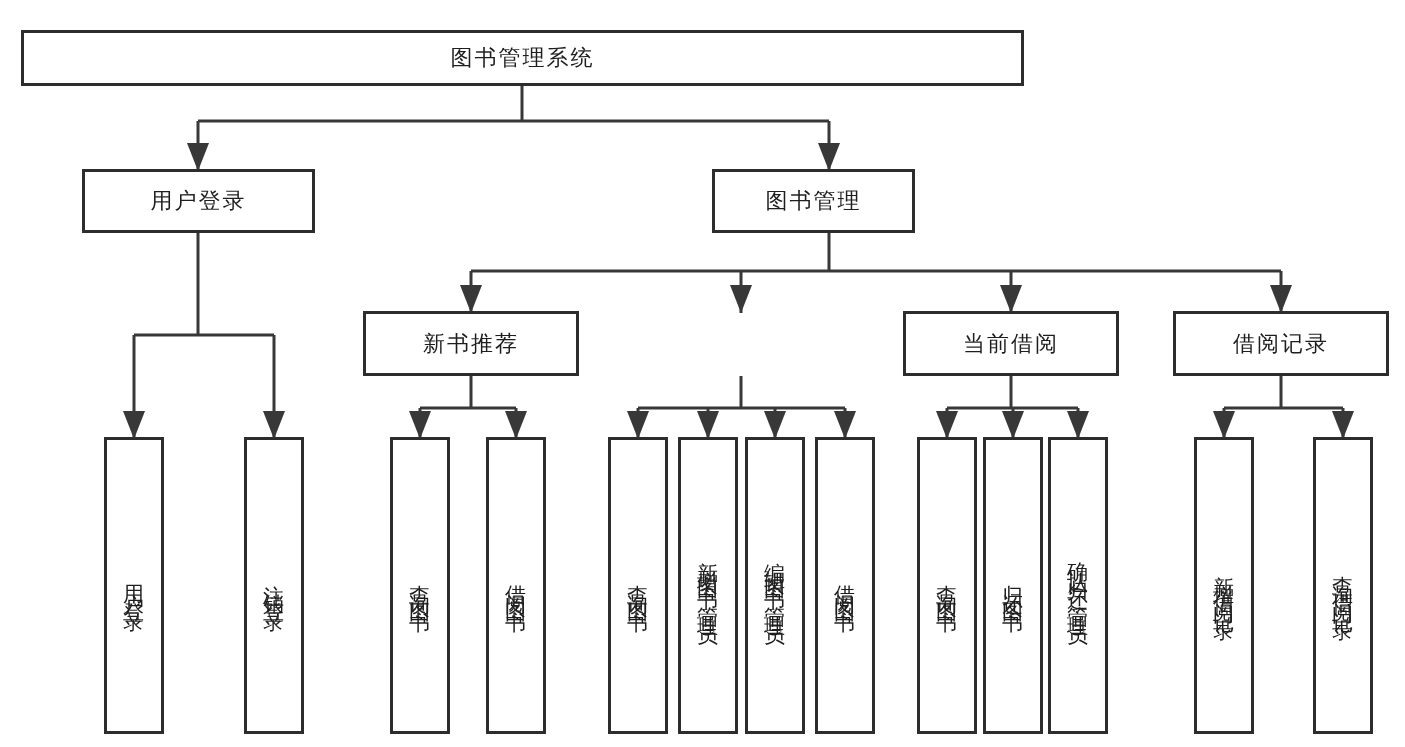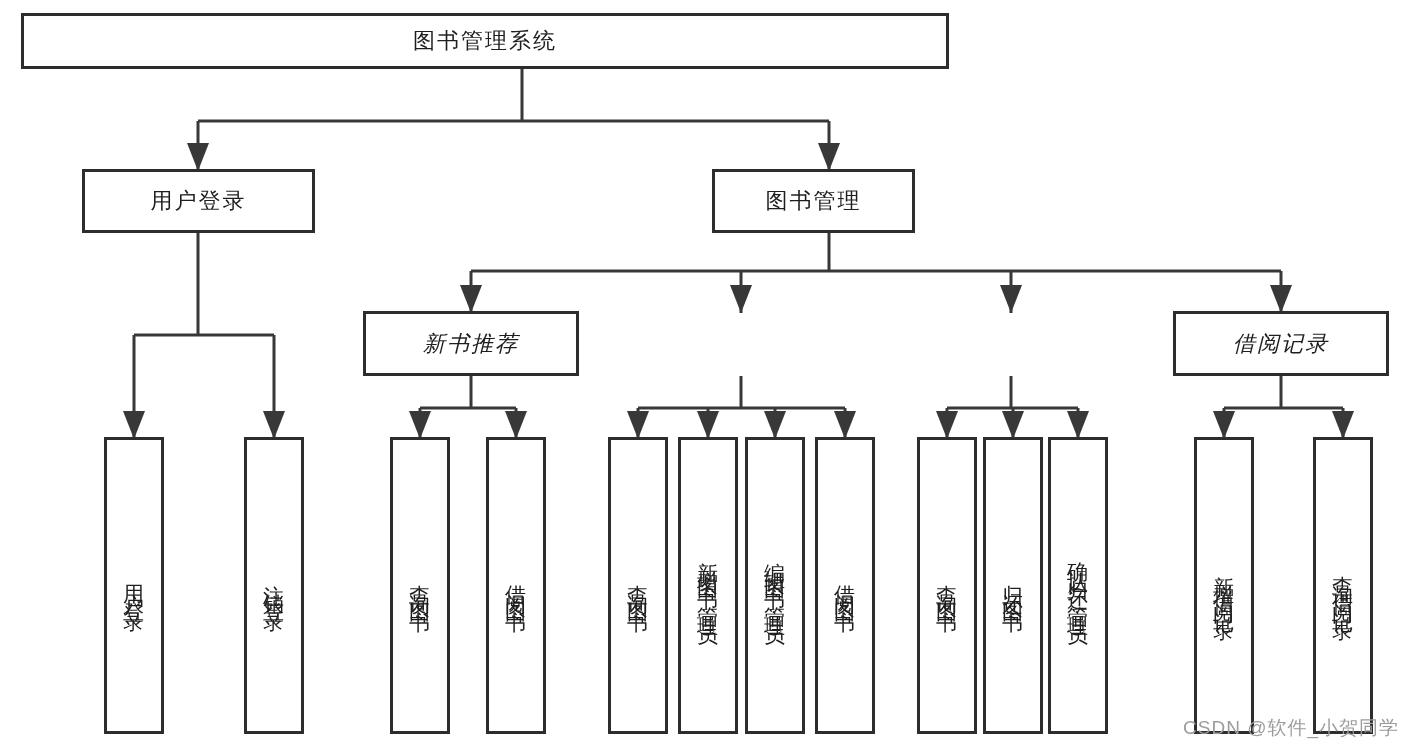--- a/index.html
+++ b/index.html
@@ -22,25 +22,25 @@
   .connectors polygon { fill: var(--line, #383838); }
   .box {
     position: absolute;
     background: #ffffff;
     border: 3px solid var(--border, #2d2d2d);
     display: flex;
     align-items: center;
     justify-content: center;
   }
   .hbox { font-size: 22px; letter-spacing: 2px; white-space: nowrap; }
-  .root-box { left: 21px; top: 13px; width: 928px; height: 56px; }
+  .root-box { left: 21px; top: 30px; width: 1003px; height: 56px; }
   .lv2 { top: 169px; height: 64px; }
   .lv2.user-login { left: 82px; width: 233px; }
   .lv2.book-mgmt { left: 712px; width: 203px; }
-  .lv3 { top: 311px; width: 216px; height: 65px; font-style: italic; }
+  .lv3 { top: 311px; width: 216px; height: 65px; }
   .vbox { top: 437px; width: 60px; height: 297px; }
   .vtext {
     writing-mode: vertical-rl;
     text-orientation: mixed;
     font-size: 21px;
     letter-spacing: 9px;
     line-height: 1;
     white-space: nowrap;
   }
   .watermark {
@@ -96,20 +96,21 @@
     <polygon points="1213,411 1235,411 1224,439"></polygon>
     <polygon points="1332,411 1354,411 1343,439"></polygon>
   </svg>
 
   <div class="box hbox root-box">图书管理系统</div>
 
   <div class="box hbox lv2 user-login">用户登录</div>
   <div class="box hbox lv2 book-mgmt">图书管理</div>
 
   <div class="box hbox lv3" style="left:363px">新书推荐</div>
+  <div class="box hbox lv3" style="left:903px">当前借阅</div>
   <div class="box hbox lv3" style="left:1173px">借阅记录</div>
 
   <div class="box vbox" style="left:104px">
     <span class="vtext">用户登录</span>
   </div>
   <div class="box vbox" style="left:244px">
     <span class="vtext">注销登录</span>
   </div>
 
   <div class="box vbox" style="left:390px">
@@ -142,14 +143,13 @@
     <span class="vtext">确认归还（管理员）</span>
   </div>
 
   <div class="box vbox" style="left:1194px">
     <span class="vtext">新增借阅记录</span>
   </div>
   <div class="box vbox" style="left:1313px">
     <span class="vtext">查询借阅记录</span>
   </div>
 
-  <div class="watermark">CSDN @软件_小贺同学</div>
 </div>
 
 </body></html>

